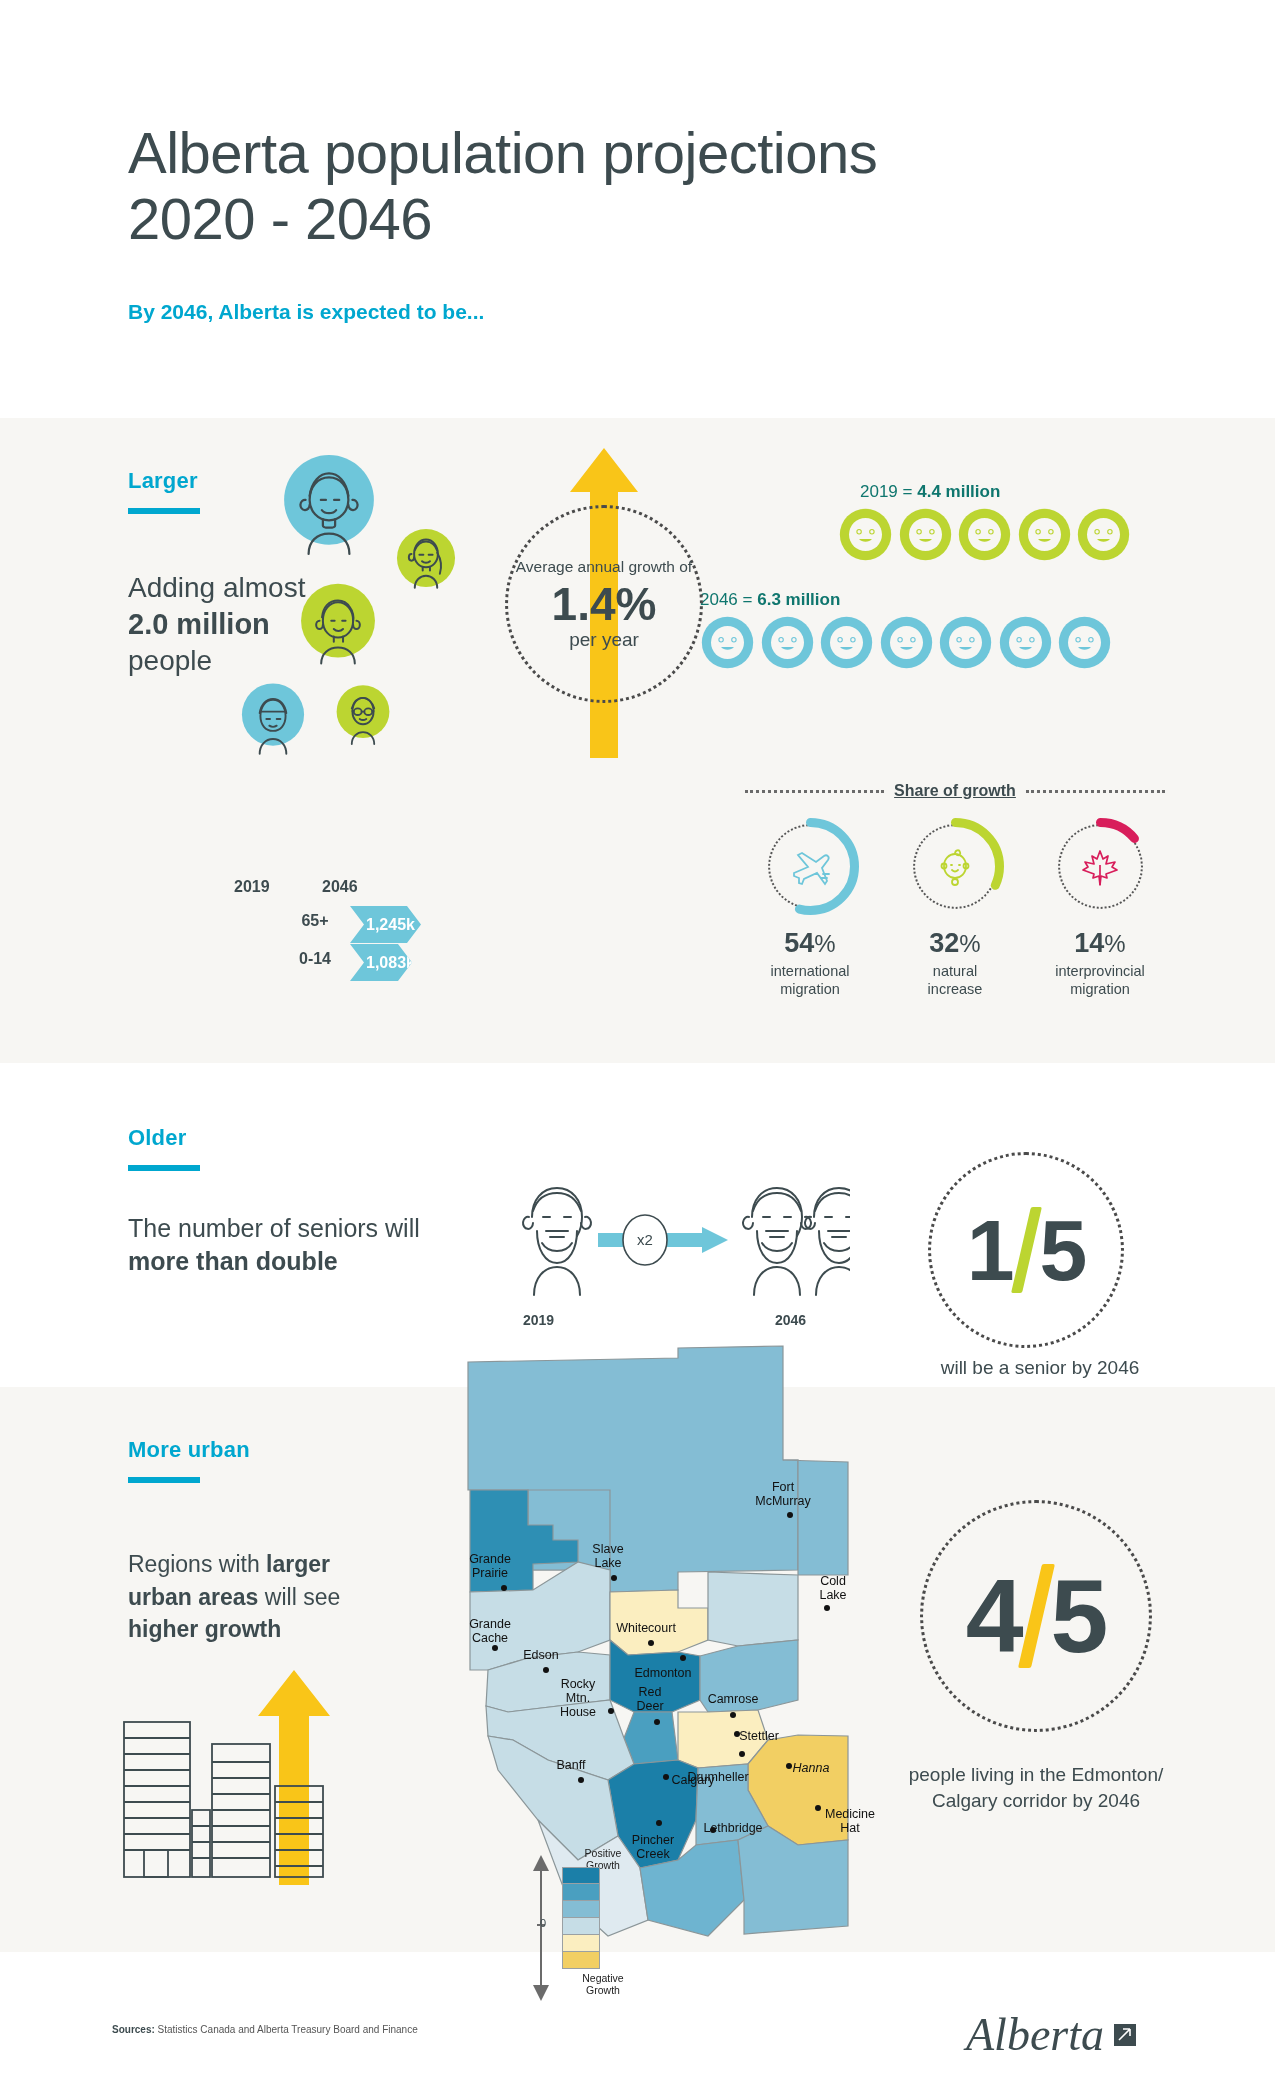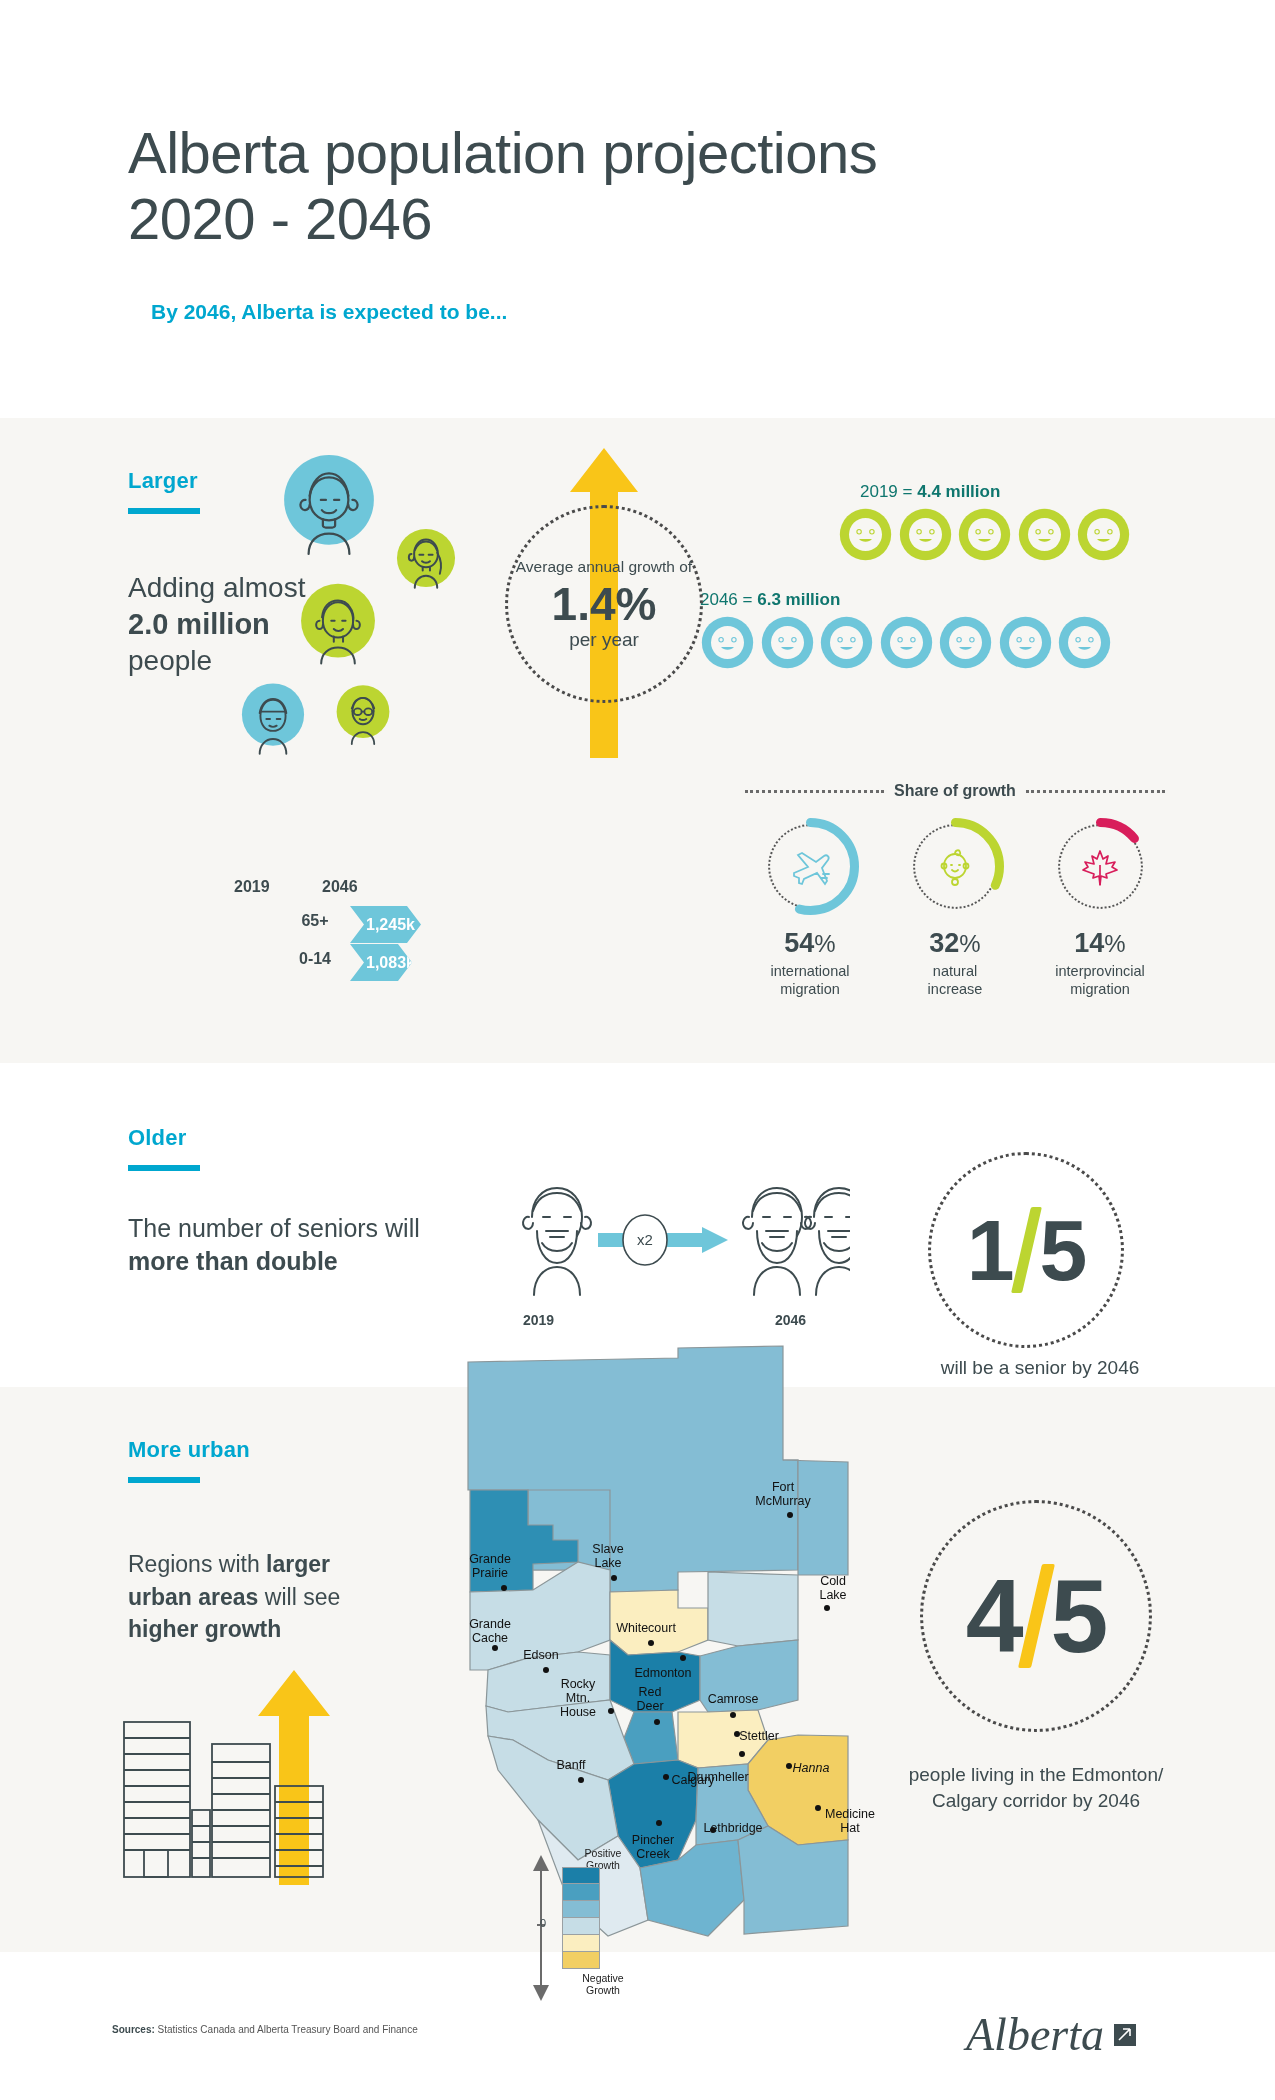--- a/index.html
+++ b/index.html
@@ -9,21 +9,21 @@
     font-family: "Liberation Sans", sans-serif;
     color: #3d4b4f; overflow: hidden;
   }
   .band { position: absolute; left: 0; width: 1275px; background: #f7f6f3; }
   #band-larger { top: 418px; height: 645px; }
   #band-urban  { top: 1387px; height: 565px; }
 
   
   #header { position: absolute; left: 128px; top: 120px; width: 1000px; }
   #title { font-size: 58px; font-weight: 300; line-height: 1.14; letter-spacing: -0.5px; color: #3d4b4f; white-space: pre-line; }
-  #subtitle { margin-top: 48px; font-size: 21px; font-weight: bold; color: #00a7cf; margin-left: 23px; }
+  #subtitle { margin-top: 48px; font-size: 21px; font-weight: bold; color: #00a7cf; }
 
   
   .sec-head { position: absolute; }
   .sec-head .lbl { font-size: 22px; font-weight: bold; color: #00a7cf; letter-spacing: .2px; }
   .sec-head .rule { margin-top: 14px; width: 72px; height: 6px; background: #00a7cf; }
 
   
   #larger-head { left: 128px; top: 468px; }
   #adding-text { position: absolute; left: 128px; top: 570px; width: 260px;
                  font-size: 28px; font-weight: 300; line-height: 1.28; }
@@ -60,21 +60,21 @@
   .agerow { position: relative; height: 29px; margin-bottom: 9px; }
   .agerow .mid { position: absolute; left: 232px; width: 70px; text-align: center;
                  font-size: 16px; font-weight: bold; line-height: 29px; color: #3d4b4f; }
   .bar { position: absolute; top: 0; height: 37px; display: flex; align-items: center;
          color: #fff; font-size: 16px; font-weight: bold; }
   .bar.right { left: 302px; justify-content: flex-start; padding-left: 16px;
                background: #6ec6da; clip-path: polygon(0 0, calc(100% - 14px) 0, 100% 50%, calc(100% - 14px) 100%, 0 100%, 14px 50%); }
 
   
   #share { position: absolute; left: 745px; top: 782px; width: 420px; }
-  #share .title-row { display: flex; align-items: center; gap: 10px; font-size: 16px; font-weight: bold; }
+  #share .title-row { display: flex; align-items: center; gap: 10px; font-size: 16px; font-weight: bold; text-decoration: underline; }
   #share .dline { flex: 1; height: 0; border-top: 3px dotted #6a6a6a; }
   #share .donuts { display: flex; justify-content: space-between; margin-top: 16px; }
   .donut-col { width: 130px; text-align: center; }
   .donut { width: 101px; height: 101px; margin: 0 auto; position: relative; }
   .donut .dots-ring { position: absolute; inset: 8px; border: 2px dotted #555; border-radius: 50%; }
   .donut .glyph { position: absolute; inset: 0; display: flex; align-items: center; justify-content: center; }
   .pct { font-size: 27px; font-weight: bold; margin-top: 11px; }
   .pct .u { font-weight: normal; font-size: 24px; }
   .pdesc { font-size: 14.5px; line-height: 1.25; margin-top: 3px; }
 

